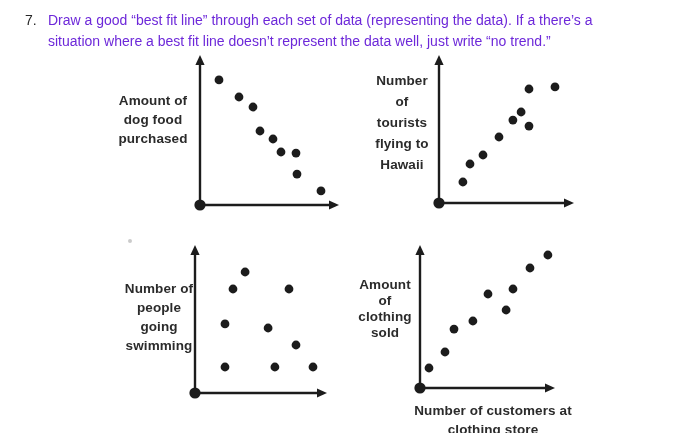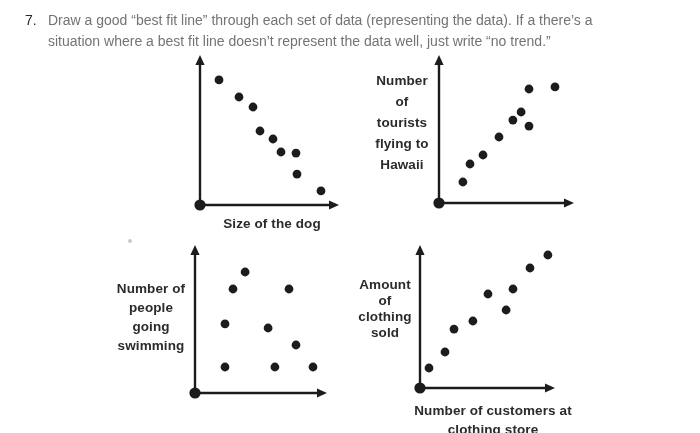--- a/index.html
+++ b/index.html
@@ -20,41 +20,41 @@
     font-size: 14px;
     line-height: 21px;
     color: #262626;
   }
   .qtext {
     position: absolute;
     left: 48px; top: 10px;
     width: 640px;
     font-size: 14px;
     line-height: 21px;
-    color: #737373;
+    color: #6d28d9;
     white-space: pre-line;
   }
   #plots {
     position: absolute;
     left: 0; top: 0;
   }
   .plot-label {
     position: absolute;
     text-align: center;
     font-weight: 700;
     font-size: 13.5px;
     color: #2b2b2b;
     white-space: pre-line;
     letter-spacing: 0.1px;
   }
   .yl-dogfood   { left: 78px;  top: 91px;  width: 150px; line-height: 19px; }
   .xl-dogfood   { left: 197px; top: 214px; width: 150px; line-height: 19px; }
   .yl-tourists  { left: 327px; top: 70px;  width: 150px; line-height: 21px; }
   .xl-tourists  { left: 431px; top: 216px; width: 150px; line-height: 19px; }
-  .yl-swimming  { left: 76px;  top: 279px; width: 150px; line-height: 19px; }
+  .yl-swimming  { left: 84px;  top: 279px; width: 150px; line-height: 19px; }
   .xl-swimming  { left: 180px; top: 407px; width: 150px; line-height: 19px; margin-top: 48px; }
   .yl-clothing  { left: 310px; top: 277px; width: 150px; line-height: 16px; }
   .xl-clothing  { left: 403px; top: 401px; width: 180px; line-height: 19px; }
   .stray-mark {
     position: absolute;
     left: 128px; top: 239px;
     width: 4px; height: 4px;
     border-radius: 50%;
     background: #b9b9b9;
     opacity: 0.75;
@@ -130,21 +130,23 @@
         <circle cx="454.0" cy="329.1" r="4.4" fill="#1c1c1c"></circle>
         <circle cx="472.9" cy="321.0" r="4.4" fill="#1c1c1c"></circle>
         <circle cx="488.0" cy="294.0" r="4.4" fill="#1c1c1c"></circle>
         <circle cx="506.1" cy="310.0" r="4.4" fill="#1c1c1c"></circle>
         <circle cx="513.0" cy="289.0" r="4.4" fill="#1c1c1c"></circle>
         <circle cx="530.0" cy="268.0" r="4.4" fill="#1c1c1c"></circle>
         <circle cx="547.9" cy="255.0" r="4.4" fill="#1c1c1c"></circle>
       </g>
     </svg>
 
-  <div class="plot-label xl-dogfood">Size of the dog</div>
+  <div class="plot-label yl-dogfood">Amount of
+dog food
+purchased</div>
 
   <div class="plot-label yl-tourists">Number
 of
 tourists
 flying to
 Hawaii</div>
 
   <div class="plot-label yl-swimming">Number of
 people
 going

